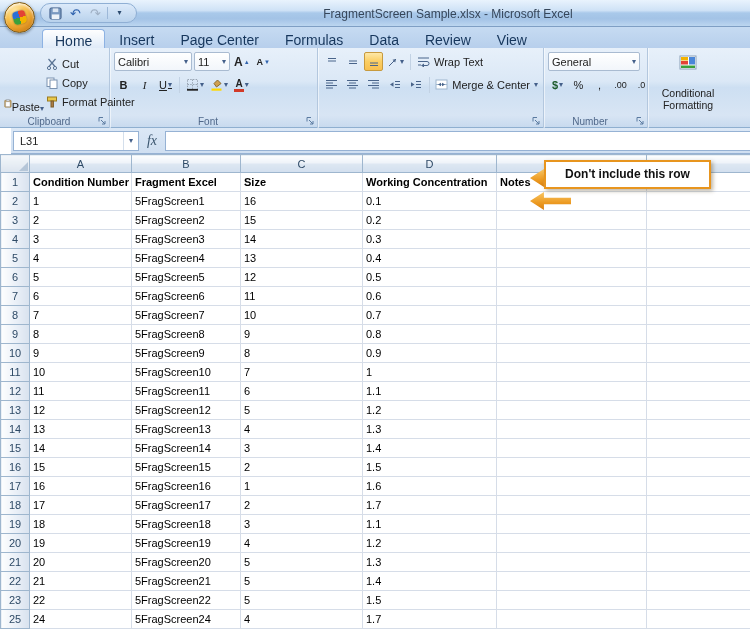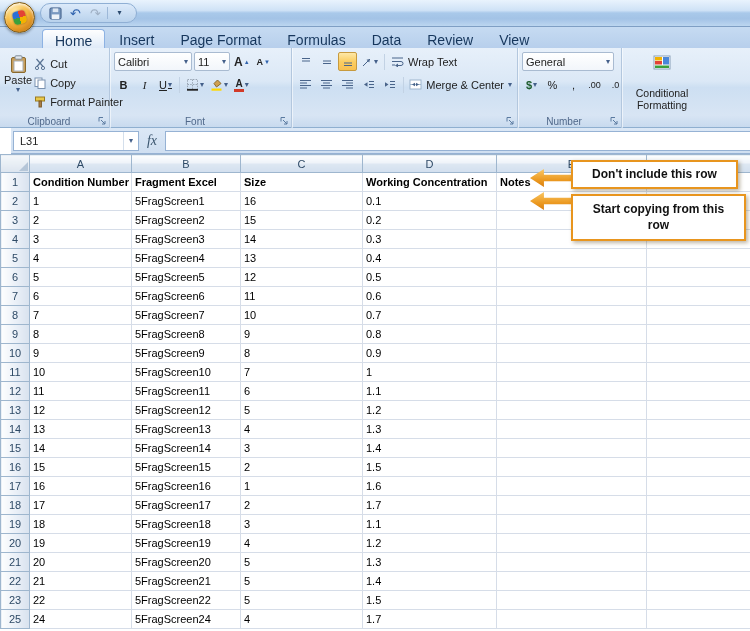--- a/index.html
+++ b/index.html
@@ -44,21 +44,21 @@
 .frow{display:flex;align-items:center;gap:2px;}
 .combo{height:19px;background:linear-gradient(#ffffff,#f2f6fb);border:1px solid #a9bbd1;border-radius:2px;
  display:flex;align-items:center;font-size:11px;padding:0 3px;color:#222;}
 .combo .chev{margin-left:auto;padding-left:3px;}
 .chev{font-size:8px;color:#44608a;line-height:1;}
 .ibtn{height:19px;min-width:19px;display:flex;align-items:center;justify-content:center;gap:1px;
  border-radius:2px;font-size:11px;color:#222;padding:0 2px;}
 .ibtn.active{background:linear-gradient(#fde8a8,#fbce63 50%,#f8c050);border:1px solid #c79a3e;}
 .vsep{width:1px;height:16px;background:#c2d2e4;margin:0 2px;align-self:center;}
 .sbtn{display:flex;align-items:center;gap:4px;font-size:11px;color:#222;height:17px;padding:0 2px;white-space:nowrap;}
-.paste-big{width:40px;display:flex;flex-direction:column;align-items:center;justify-content:flex-start;
+.paste-big{width:40px;display:flex;flex-direction:row;align-items:flex-end;justify-content:flex-start;
  padding-top:3px;font-size:11px;color:#222;gap:0;}
 .smallcol{display:flex;flex-direction:column;justify-content:flex-start;gap:2px;padding-top:3px;}
 .bold-g{font-weight:bold;}
 .italic-g{font-style:italic;font-family:"Liberation Serif",serif;}
 .underline-g{text-decoration:underline;}
 .fca{font-weight:bold;font-size:10px;border-bottom:3px solid #d23a28;line-height:1.1;padding:0 1px;color:#222;}
 .ga-up{font-size:6px;color:#2f62ad;}
 .ga-dn{font-size:6px;color:#2f62ad;}
 #g-styles{flex:1;border-right:0;overflow:hidden;}
 .bigbtn{width:72px;display:flex;flex-direction:column;align-items:center;gap:16px;padding-top:3px;
@@ -89,21 +89,21 @@
 
 .co-arrow{position:absolute;width:41px;height:18px;
  background:linear-gradient(#f9c766,#ec9a21 60%,#d97f10);
  clip-path:polygon(0 50%,34% 0,34% 32%,100% 32%,100% 68%,34% 68%,34% 100%);
  z-index:24;filter:drop-shadow(1px 1px 1px rgba(80,50,0,.35));}
 #arrow1{left:530px;top:169px;}
 #arrow2{left:530px;top:192px;}
 .callout{position:absolute;background:#fff;border:2px solid #e8951e;z-index:25;display:flex;align-items:center;
  justify-content:center;text-align:center;font-size:12px;font-weight:bold;color:#111;
  box-shadow:2px 2px 4px rgba(90,70,30,.4);padding:2px 8px;line-height:1.3;}
-#callout1{left:571px;top:160px;width:167px;height:29px;}
+#callout1{left:544px;top:160px;width:167px;height:29px;}
 #callout2{left:571px;top:194px;width:175px;height:47px;}
 </style>
 </head>
 <body>
 
 <div id="win">
 
   <div id="titlebar">
     <div class="qat">
       <div class="qbtn">
@@ -117,29 +117,30 @@
           <span>↶</span>
         </div>
       <div class="qbtn redo">
           <span>↷</span>
         </div>
       <div class="qsep"></div>
       <div class="qbtn qchev">
           <span>▾</span>
         </div>
     </div>
+    <div id="window-title">FragmentScreen Sample.xlsx - Microsoft Excel</div>
   </div>
   <div id="office-btn">
     <div id="office-logo"></div>
   </div>
 
   <div id="tabrow">
     <div class="tab active">Home</div>
     <div class="tab">Insert</div>
-    <div class="tab">Page Format</div>
+    <div class="tab">Page Center</div>
     <div class="tab">Formulas</div>
     <div class="tab">Data</div>
     <div class="tab">Review</div>
     <div class="tab">View</div>
   </div>
 
   <div id="ribbon">
 
     <div class="rgroup" id="g-clipboard" style="width:110px">
       <div class="paste-big">
@@ -176,21 +177,21 @@
           <span>Format Painter</span>
         </div>
       </div>
       <span class="glabel">Clipboard</span>
       <svg class="launcher" width="10" height="10">
           <path d="M2 1.5 h4 M2 1.5 v4" stroke="#5a7aa0" fill="none"></path>
           <path d="M4 4 l4 4 m0 -3 v3 h-3" stroke="#5a7aa0" fill="none"></path>
         </svg>
     </div>
 
-    <div class="rgroup" id="g-font" style="width:182px">
+    <div class="rgroup" id="g-font" style="width:208px">
       <div class="frows">
         <div class="frow">
           <div class="combo" style="width:78px">
             <span>Calibri</span>
             <span class="chev">▾</span>
           </div>
           <div class="combo" style="width:36px">
             <span>11</span>
             <span class="chev">▾</span>
           </div>
@@ -659,17 +660,14 @@
           </tr>
         </tbody>
     </table>
   </div>
 
   <div class="co-arrow" id="arrow1"></div>
   <div class="co-arrow" id="arrow2"></div>
   <div class="callout" id="callout1">
     <span>Don't include this row</span>
   </div>
-  <div class="callout" id="callout2">
-    <span>Start copying from this row</span>
-  </div>
 
 </div>
 
 </body></html>

